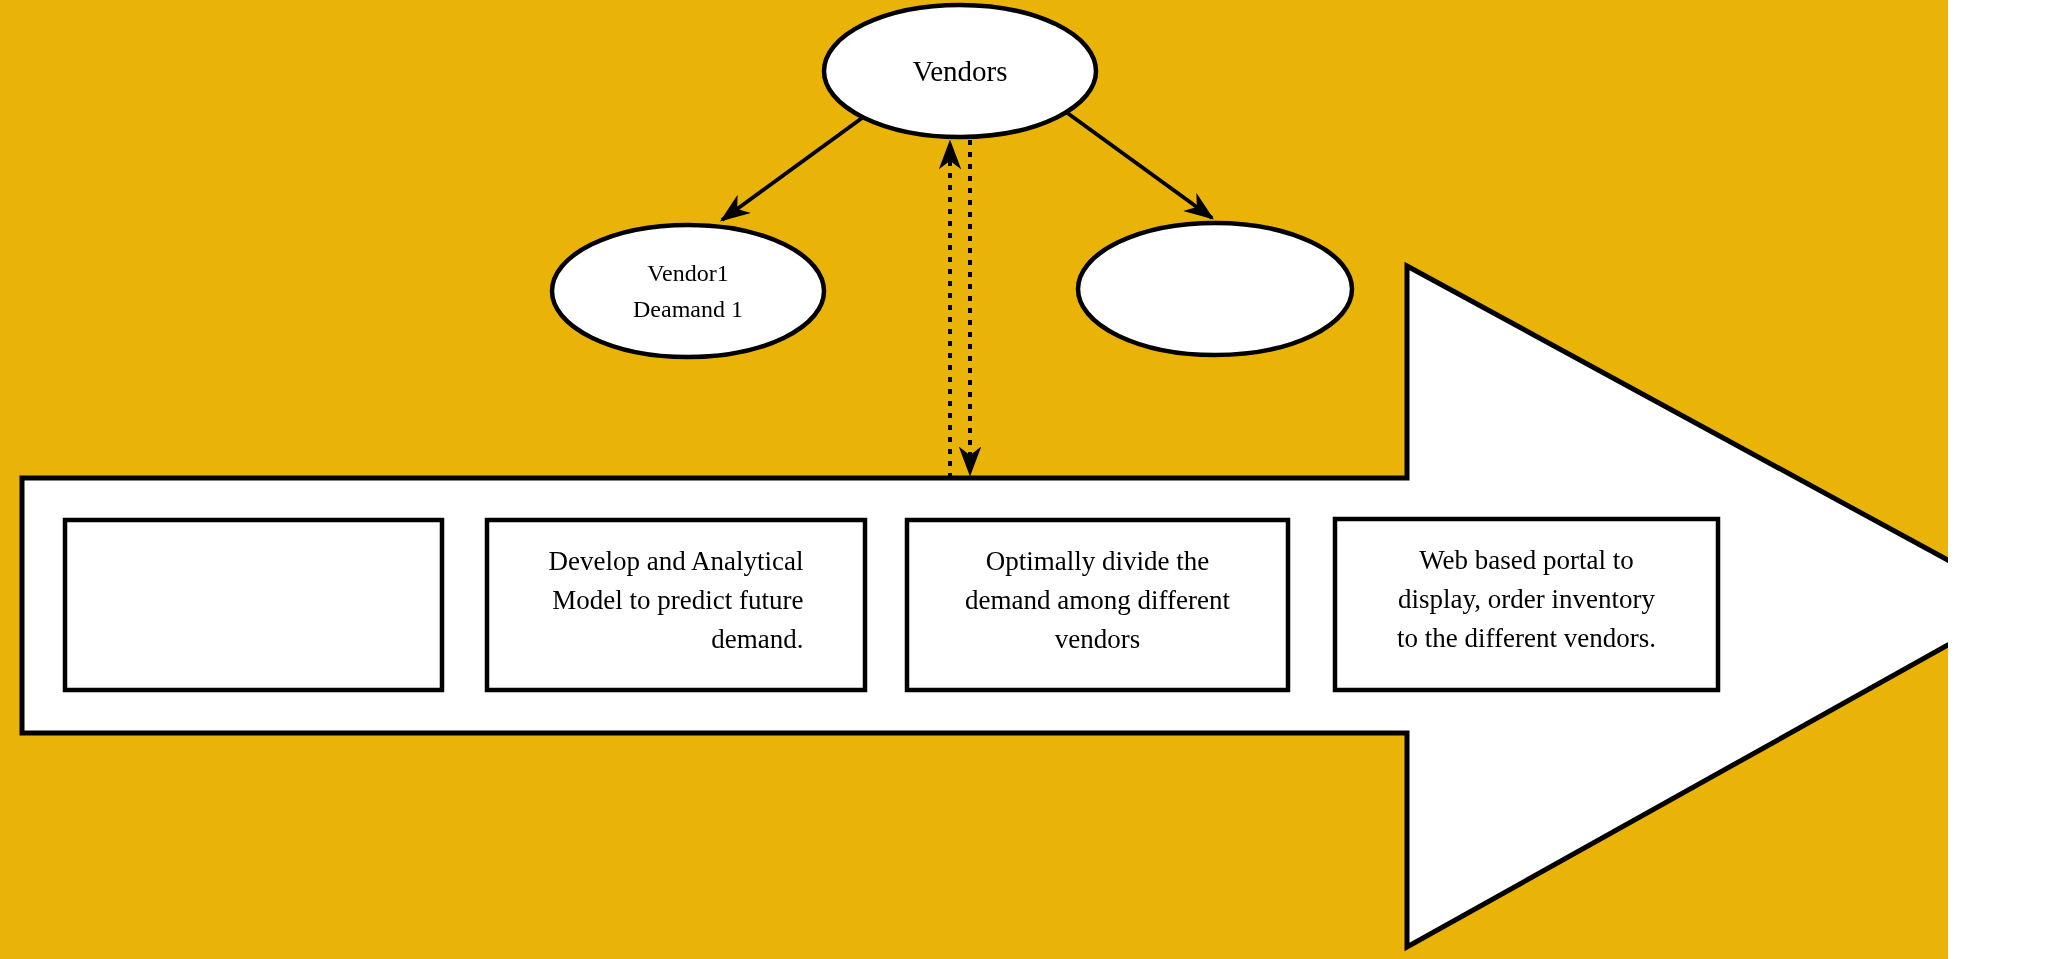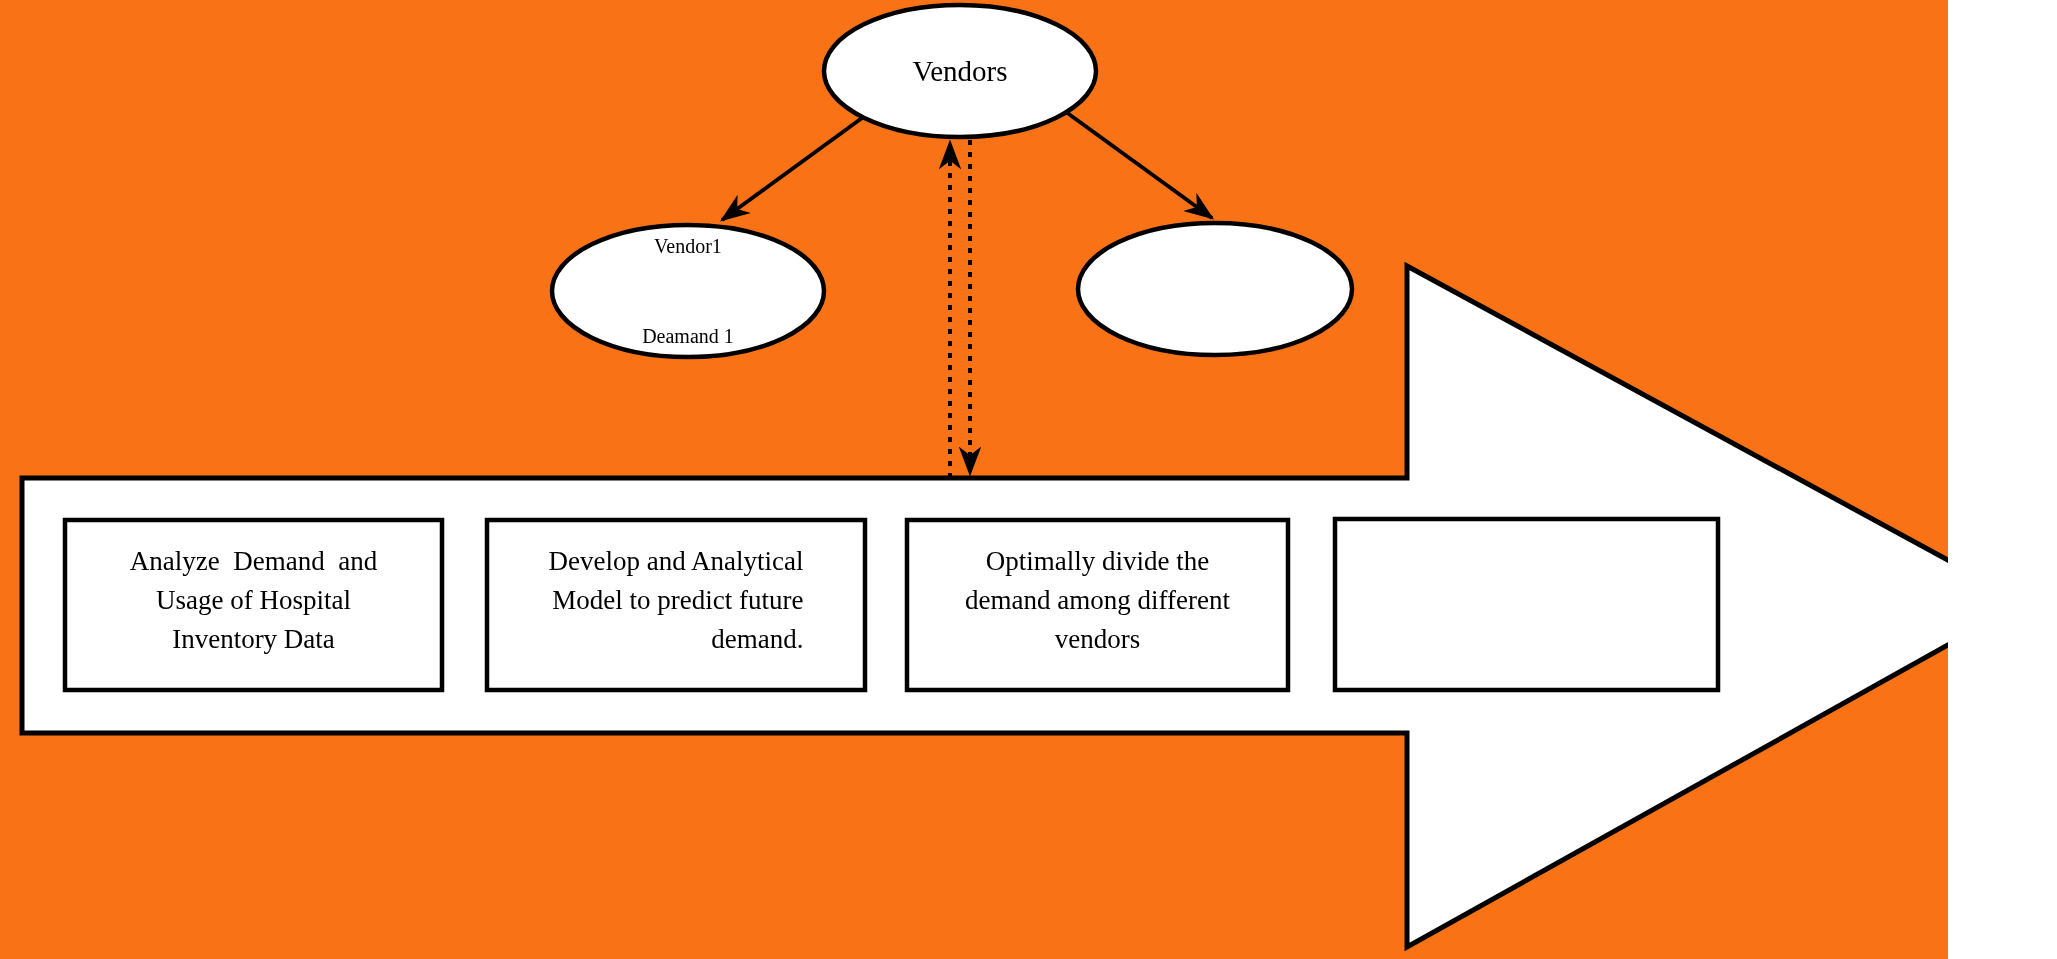--- a/index.html
+++ b/index.html
@@ -1,36 +1,36 @@
 <!DOCTYPE html>
 <html><head>
 <meta charset="utf-8">
 <style>
   html, body { margin: 0; padding: 0; background: #ffffff; }
   .canvas {
     position: relative;
     width: 1948px;
     height: 959px;
-    background: #f97316;
+    background: #eab308;
     color: #000000;
     font-family: "Liberation Serif", "DejaVu Serif", serif;
     overflow: hidden;
   }
   .diagram-svg { position: absolute; left: 0; top: 0; }
   .label {
     position: absolute;
     display: flex;
     align-items: center;
     justify-content: center;
     text-align: center;
     white-space: pre-wrap;
     color: #000000;
   }
   .root-label { font-size: 29px; line-height: 40px; }
-  .ellipse-label { font-size: 20px; line-height: 90px; }
+  .ellipse-label { font-size: 24px; line-height: 36px; }
   .step-label { font-size: 27px; line-height: 39px; padding-bottom: 10px; box-sizing: border-box; }
 </style>
 </head>
 <body>
 
 <div class="canvas">
 
   <svg class="diagram-svg" width="2057" height="959" viewBox="0 0 2057 959">
     <defs>
       <marker id="arrowhead" viewBox="0 0 12 9" refX="11" refY="4.5" markerUnits="userSpaceOnUse" markerWidth="30" markerHeight="22.5" orient="auto">
@@ -59,32 +59,32 @@
   <div class="label root-label" style="left:824px; top:38px; width:272px; height:66px;">
     <span>Vendors</span>
   </div>
 
   <div class="label ellipse-label" style="left:552px; top:225px; width:272px; height:132px;">
     <span>Vendor1
 Deamand 1</span>
   </div>
 
 
-  <div class="label step-label" style="left:65px; top:520px; width:377px; height:170px;">
-    <span>Analyze  Demand  and
-Usage of Hospital
-Inventory Data</span>
-  </div>
 
   <div class="label step-label" style="left:487px; top:520px; width:378px; height:170px;text-align:right;">
     <span>Develop and Analytical
 Model to predict future
 demand.</span>
   </div>
 
   <div class="label step-label" style="left:907px; top:520px; width:381px; height:170px;font-family:Liberation Serif, serif;">
     <span>Optimally divide the
 demand among different
 vendors</span>
   </div>
 
+  <div class="label step-label" style="left:1335px; top:519px; width:383px; height:171px;">
+    <span>Web based portal to
+display, order inventory
+to the different vendors.</span>
+  </div>
 
 </div>
 
 </body></html>

